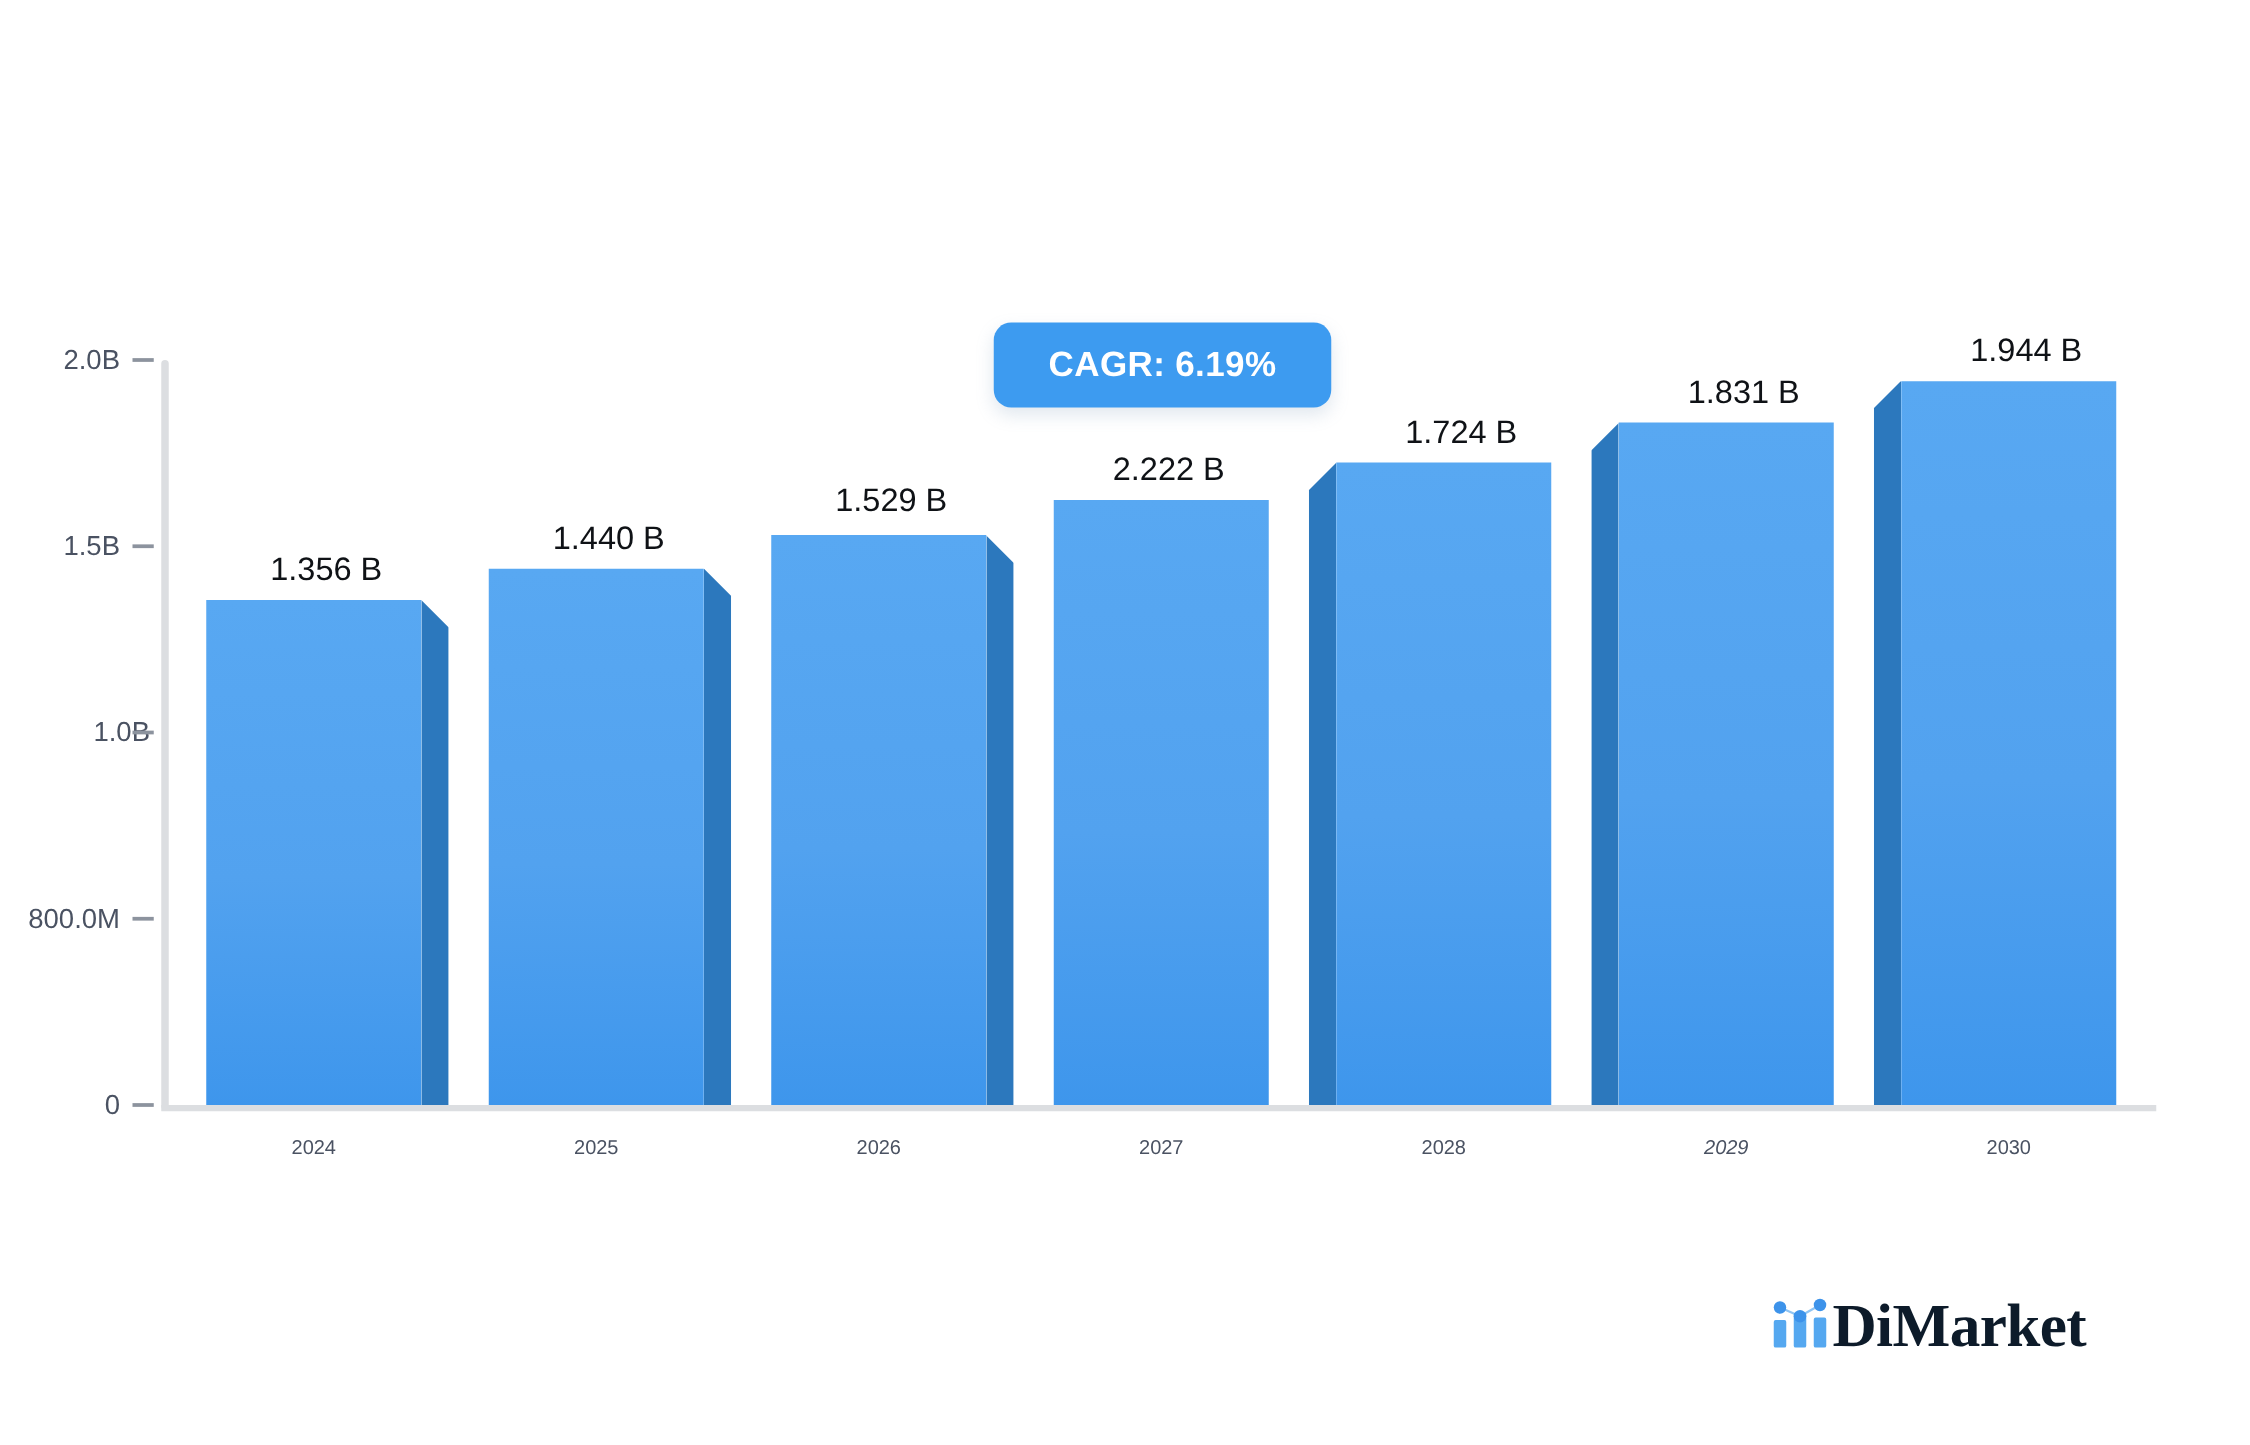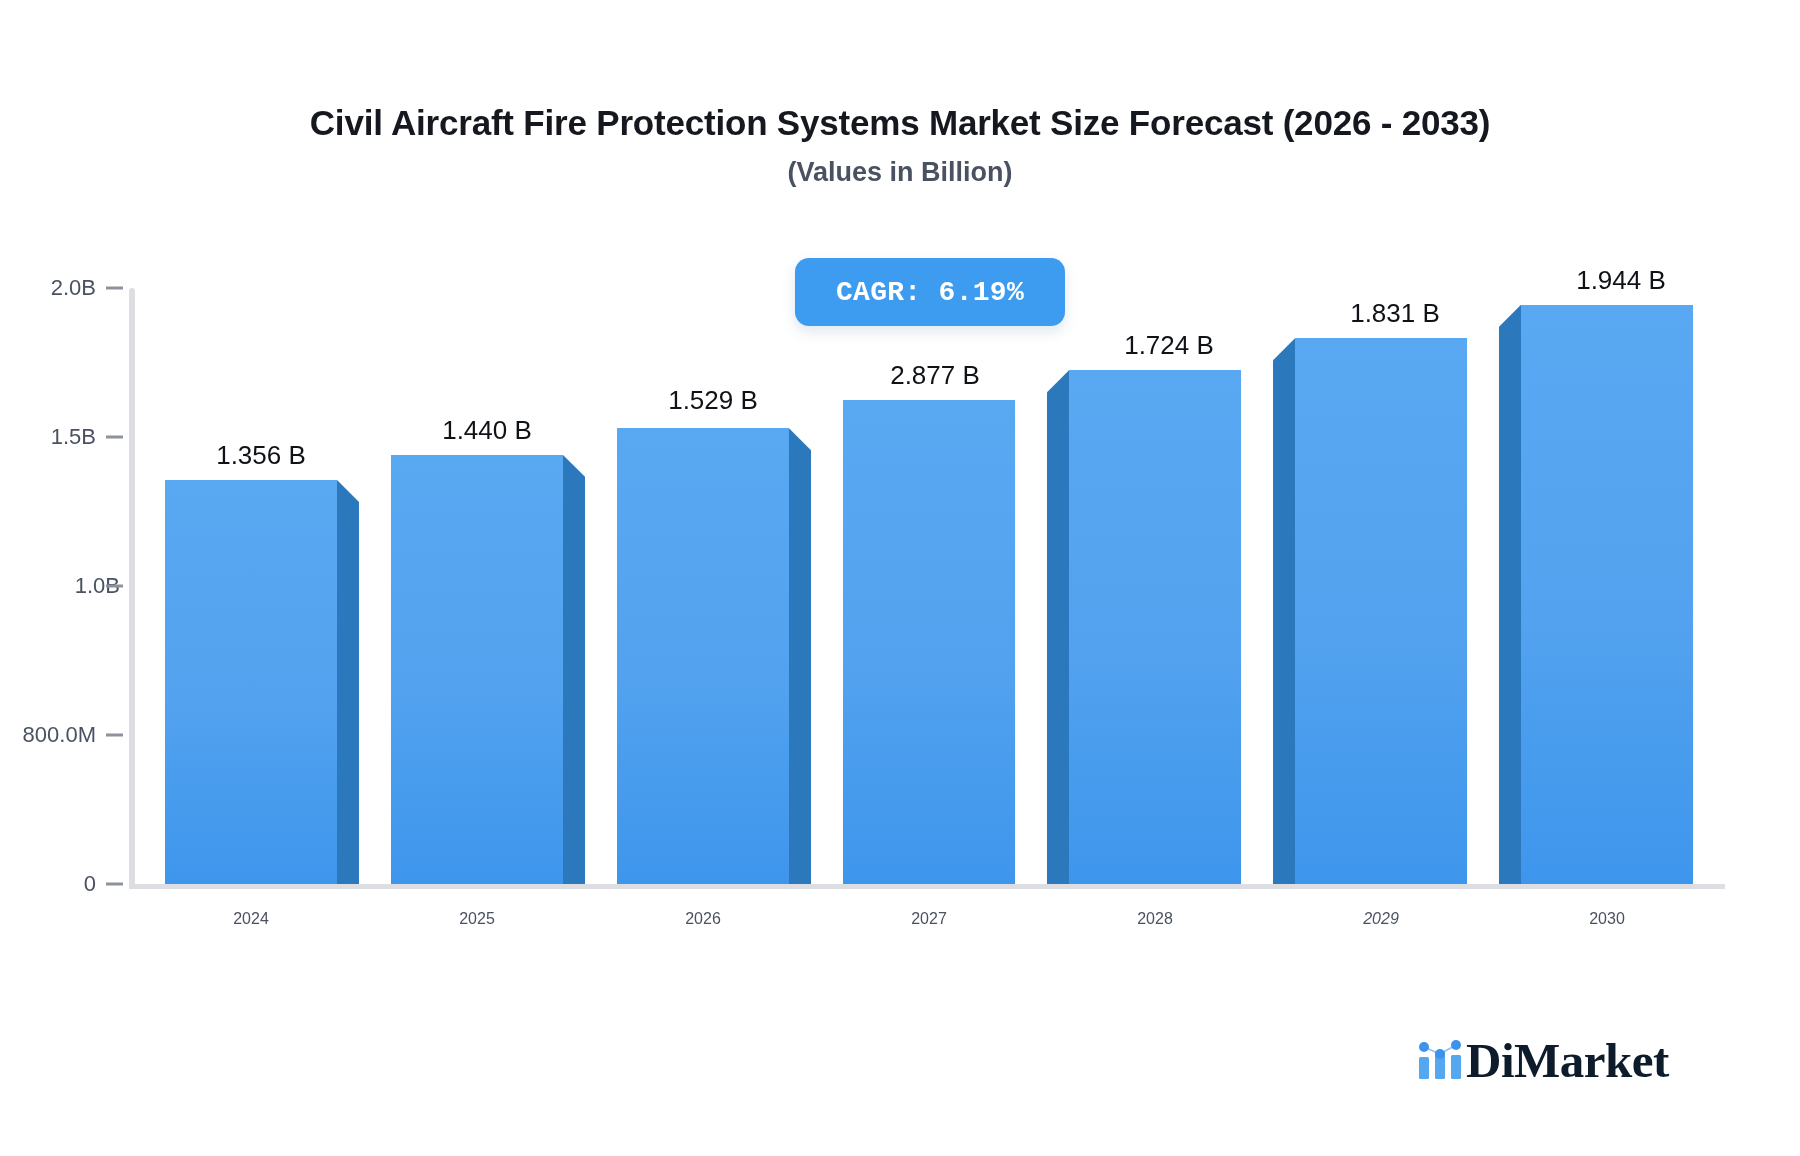--- a/index.html
+++ b/index.html
@@ -60,21 +60,21 @@
     align-items: center;
     justify-content: center;
     box-shadow: 0 6px 14px rgba(120,150,180,0.22);
     z-index: 6;
   }
   .cagr-badge .cagr-text {
     color: #ffffff;
     font-size: 28px;
     font-weight: bold;
     letter-spacing: 0.3px;
-    font-family: Liberation Mono, monospace;
+    font-family: Liberation Sans, sans-serif;
   }
 
   
   #plot {
     position: absolute;
     left: 0;
     top: 0;
     width: 1800px;
     height: 1156px;
   }
@@ -172,24 +172,20 @@
     color: #0d1b2a;
     letter-spacing: -0.5px;
     line-height: 1;
   }
 </style>
 </head>
 <body>
 
 <div id="chart-root">
 
-  <div class="title-block">
-    <div class="chart-title">Civil Aircraft Fire Protection Systems Market Size Forecast (2026 - 2033)</div>
-    <div class="chart-subtitle">(Values in Billion)</div>
-  </div>
 
   <div class="cagr-badge">
     <span class="cagr-text">CAGR: 6.19%</span>
   </div>
 
   <div id="plot">
     <div class="y-spine"></div>
     <div class="x-baseline"></div>
     <div id="y-ticks">
         <div class="y-tick-label" style="top: 884px; left: 0px; right: auto; width: 96px;">0</div>
@@ -224,21 +220,21 @@
         </div>
         <div class="bar-label" style="top: 414.88px; left: 487px; transform: translateX(-50%);">1.440 B</div>
         <div class="bar-group" style="left: 617px; width: 172px; height: 455.642px; top: 428.358px; bottom: auto; position: absolute;">
           <div class="bar-side" style="width: 22px; left: 172px; top: 0px; height: 455.642px; clip-path: polygon(0px 0px, 100% 4.82835%, 100% 100%, 0px 100%); background: rgb(44, 120, 189);"></div>
           <div class="bar-face" style="height: 455.642px;"></div>
         </div>
         <div class="bar-label" style="top: 385px; left: 713px; transform: translateX(-50%);">1.529 B</div>
         <div class="bar-group" style="left: 843px; width: 172px; height: 483.952px; top: 400.048px; bottom: auto; position: absolute;">
           <div class="bar-face" style="height: 483.952px;"></div>
         </div>
-        <div class="bar-label" style="top: 360.048px; left: 935px; transform: translateX(-50%);">2.877 B</div>
+        <div class="bar-label" style="top: 360.048px; left: 935px; transform: translateX(-50%);">2.222 B</div>
         <div class="bar-group" style="left: 1069px; width: 172px; height: 513.752px; top: 370.248px; bottom: auto; position: absolute;">
           <div class="bar-side" style="width: 22px; left: -22px; top: 0px; height: 513.752px; clip-path: polygon(0px 4.28222%, 100% 0px, 100% 100%, 0px 100%);"></div>
           <div class="bar-face" style="height: 513.752px;"></div>
         </div>
         <div class="bar-label" style="top: 330.248px; left: 1169px; transform: translateX(-50%);">1.724 B</div>
         <div class="bar-group" style="left: 1295px; width: 172px; height: 545.638px; top: 338.362px; bottom: auto; position: absolute;">
           <div class="bar-side" style="width: 22px; left: -22px; top: 0px; height: 545.638px; clip-path: polygon(0px 4.03198%, 100% 0px, 100% 100%, 0px 100%);"></div>
           <div class="bar-face" style="height: 545.638px;"></div>
         </div>
         <div class="bar-label" style="top: 298.362px; left: 1395px; transform: translateX(-50%);">1.831 B</div>

